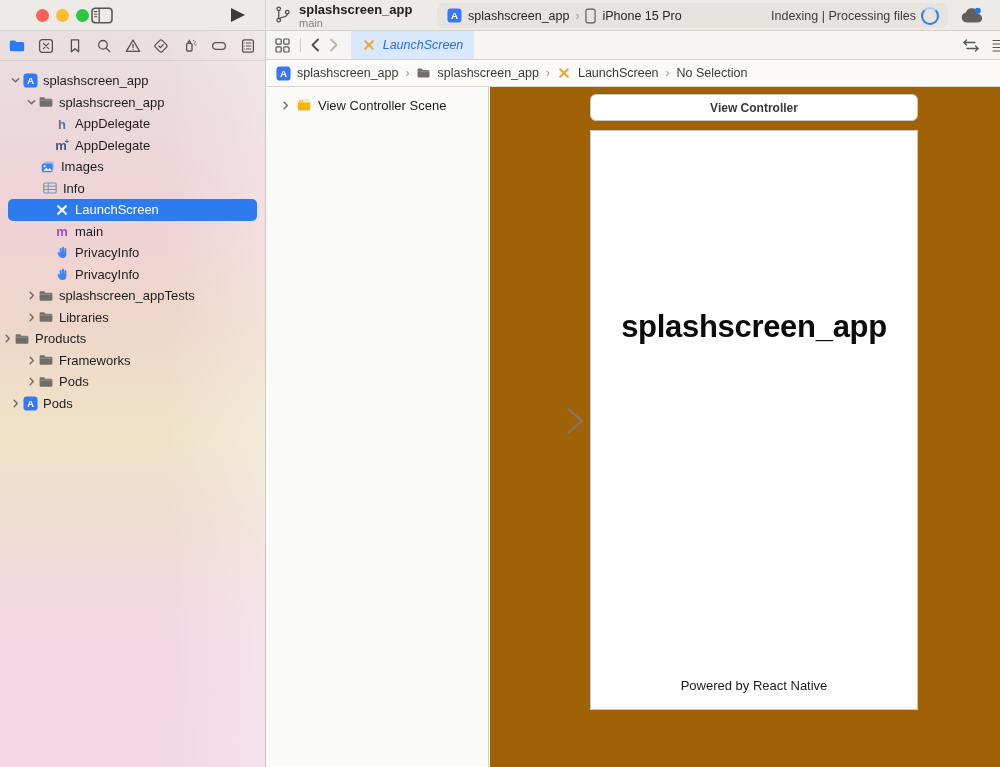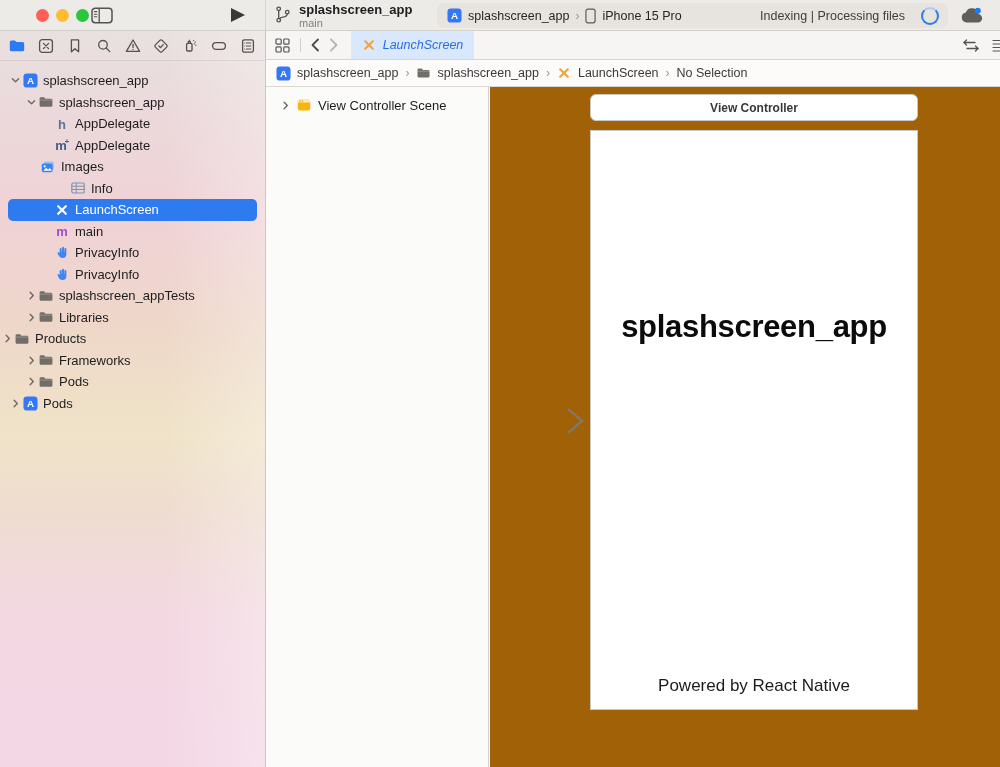--- a/index.html
+++ b/index.html
@@ -18,21 +18,21 @@
   .play{position:absolute;left:231px;top:8px;width:0;height:0;border-left:14px solid #3a3937;
         border-top:7.5px solid transparent;border-bottom:7.5px solid transparent}
   .tb-divider{position:absolute;left:265px;top:0;width:1px;height:30px;background:#d7d4d0}
   .scheme{position:absolute;left:274px;top:3px;display:flex;gap:8px;align-items:center;color:#55534f}
   .scheme-text .name{font-size:13px;font-weight:bold;color:#1d1d1f;line-height:14px}
   .scheme-text .branch{font-size:11px;color:#85817c;line-height:12px}
   .pill{position:absolute;left:437px;top:3px;width:511px;height:25px;background:#e7e4df;border-radius:7px;
         display:flex;align-items:center;justify-content:space-between;box-sizing:border-box;padding:0 9px 0 10px}
   .pill-left{display:flex;align-items:center;gap:6px;font-size:12.5px;color:#262626;white-space:nowrap}
   .crumb-sep{color:#9b9792;font-size:12px}
-  .pill-right{display:flex;align-items:center;gap:16px}
+  .pill-right{display:flex;align-items:center;gap:5px}
   .status-text{font-size:12.5px;color:#3e3d3b;white-space:nowrap}
   .spinner{width:14px;height:14px;border-radius:50%;border:2.6px solid #2e7de9;border-top-color:#a9cbf5;
            animation:spin 1s linear infinite}
   @keyframes spin{to{transform:rotate(360deg)}}
   .cloud{position:absolute;left:959px;top:6px;line-height:0}
 
   
   .sidebar{position:absolute;left:0;top:31px;width:266px;height:736px;box-sizing:border-box;
            border-right:1px solid #cbc7c3;
            background:linear-gradient(to bottom,#e8e1df 0%,#ecd8da 12%,#f0d2d6 26%,#eed7c9 40%,
@@ -81,21 +81,21 @@
   .scene-row .jicon{width:16px;height:16px}
 
   .canvas{position:absolute;left:224px;top:0;right:0;bottom:0;background:#a16207}
   .vc-header{position:absolute;left:100px;top:7px;width:328px;height:27px;background:#fff;
              border:1px solid #c9c7c4;border-radius:6px;box-sizing:border-box;display:flex;align-items:center;
              justify-content:center;font-size:12px;font-weight:bold;color:#38383a}
   .device{position:absolute;left:100px;top:43px;width:328px;height:580px;background:#fff;
           border:1px solid #cac8c5;box-sizing:border-box}
   .device-title{position:absolute;left:0;right:0;top:174px;text-align:center;font-size:31px;font-weight:800;
                 letter-spacing:-0.3px;color:#0b0b0b;line-height:44px}
-  .device-footer{position:absolute;left:0;right:0;top:543px;text-align:center;font-size:17px;color:#1b1b1d;line-height:24px}
+  .device-footer{position:absolute;left:0;right:0;top:543px;text-align:center;font-size:13px;color:#1b1b1d;line-height:24px}
   .arrow{position:absolute;left:14px;top:318px;line-height:0}
 </style>
 </head>
 <body>
 
 <div class="window">
 
   <div class="toolbar">
     <div class="tl red"></div>
     <div class="tl yellow"></div>
@@ -270,21 +270,21 @@
           <span class="ticon icon-assets">
             <svg width="16" height="16" viewBox="0 0 16 16">
               <rect x="3.6" y="2.4" width="10.4" height="8.2" rx="1.6" fill="#9cc2f0"></rect>
               <rect x="1.8" y="4.6" width="10.8" height="8.6" rx="1.6" fill="#3b82f6"></rect>
               <circle cx="4.6" cy="7.3" r="1.1" fill="#fff"></circle>
               <path d="M3.4 11.7 l2.8-2.9 1.9 1.9 1.7-1.7 2.2 2.7 z" fill="#fff"></path>
             </svg>
           </span>
           <span>Images</span>
         </div>
-        <div class="row" style="padding-left:56px">
+        <div class="row" style="padding-left:28px">
           <span class="chev"></span>
           <span class="ticon icon-plist">
             <svg width="16" height="16" viewBox="0 0 16 16">
               <rect x="1.8" y="3" width="12.4" height="10" rx="1.4" fill="none" stroke="#7b94ae" stroke-width="1.2"></rect>
               <path d="M1.8 6.2 h12.4 M1.8 9.5 h12.4 M6.2 3 v10" stroke="#7b94ae" stroke-width="1"></path>
             </svg>
           </span>
           <span>Info</span>
         </div>
         <div class="row selected" style="padding-left:40px">

